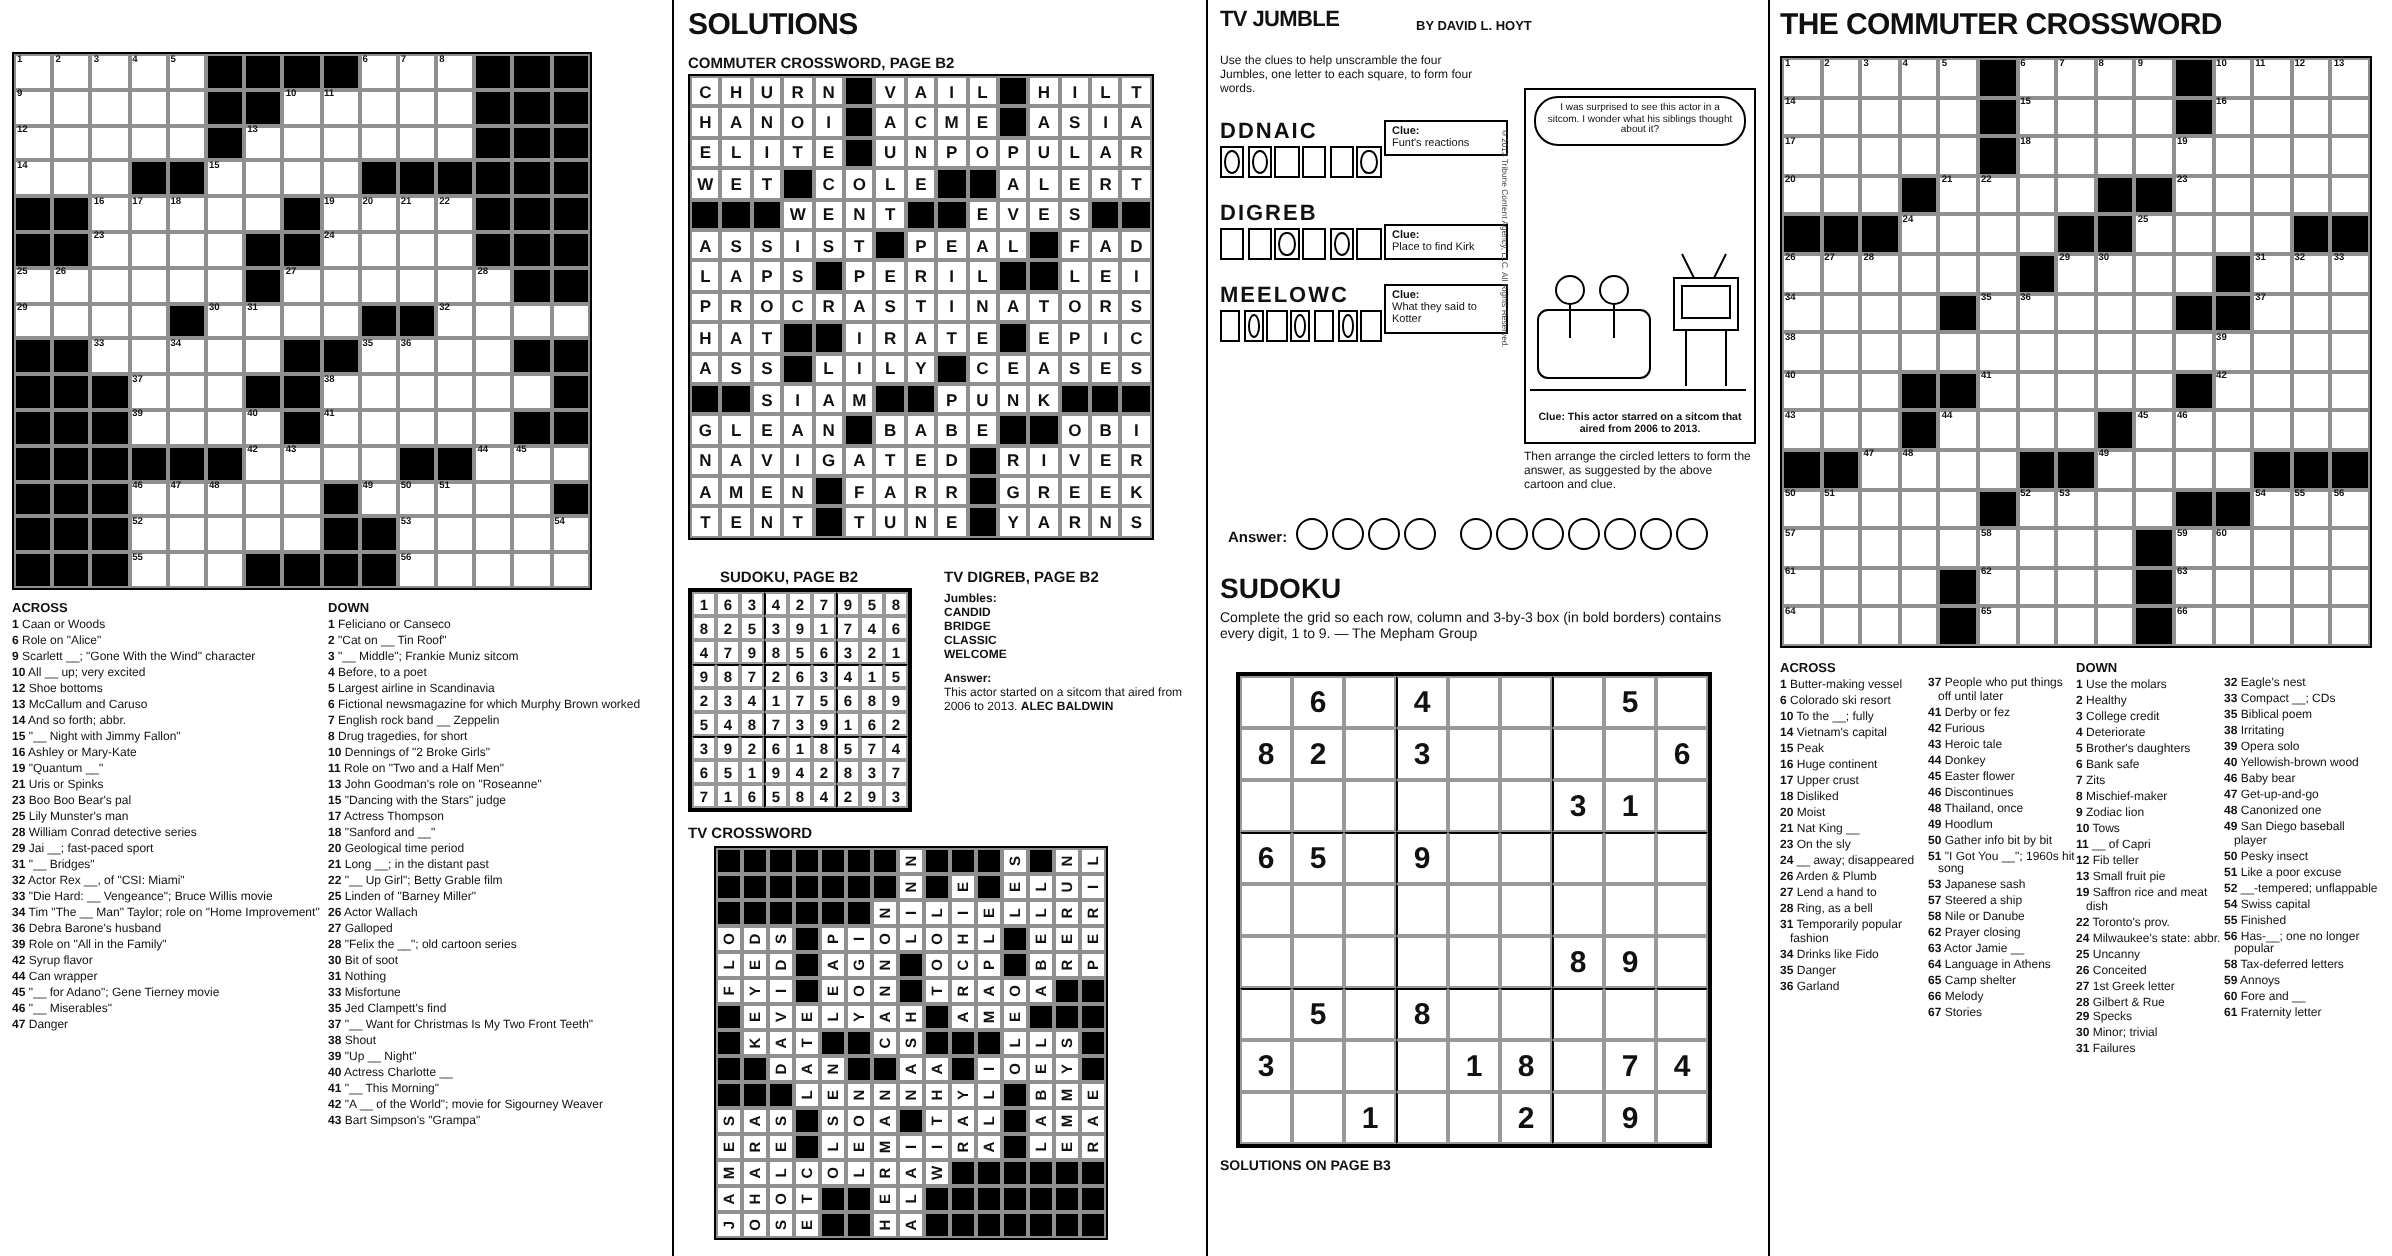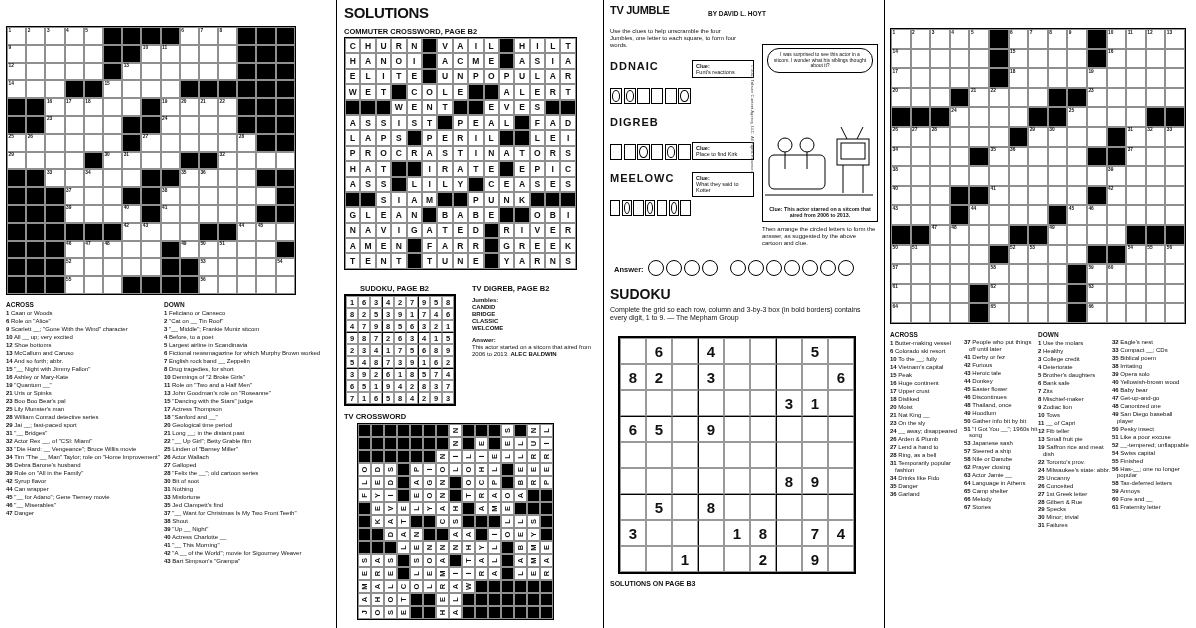--- a/index.html
+++ b/index.html
@@ -19,21 +19,21 @@
   
   .clhdr{font-weight:bold;font-size:6.5px;margin:1px 0 2px 0;}
   .cl{font-size:6px;line-height:6.8px;margin-bottom:1.2px;text-indent:-5px;padding-left:5px;}
   .cl b{font-size:6px;}
   
   .sud{display:grid;border:2px solid #000;width:max-content;background:#fff;}
   .sc{display:flex;align-items:center;justify-content:center;border:0.5px solid #999;
       box-sizing:border-box;font-weight:bold;}
   .sc.bl{border-left:1.8px solid #000;} .sc.bt{border-top:1.8px solid #000;}
   
-  .jword{font-size:11px;font-weight:bold;letter-spacing:1px;margin-bottom:16px;}
+  .jword{font-size:11px;font-weight:bold;letter-spacing:1px;margin-bottom:1px;}
   .jrow{display:flex;}
   .jsq{width:12px;height:14px;border:1px solid #000;margin-right:1.5px;position:relative;background:#fff;}
   .jsq.circ:after{content:"";position:absolute;inset:1px;border:1px solid #000;border-radius:50%;}
   .cluebox{border:1px solid #000;padding:2px 3px;font-size:5.5px;line-height:6.2px;width:62px;box-sizing:border-box;}
   .cluebox b{display:block;font-size:5.5px;}
   .ac{width:14px;height:14px;border:1px solid #000;border-radius:50%;display:inline-block;
       margin-right:2px;background:#fff;vertical-align:middle;}
   .agap{display:inline-block;width:10px;}
   .smalltext{font-size:6px;line-height:7px;}
   .cartoon{position:absolute;border:1px solid #000;background:#fff;}
@@ -1834,20 +1834,21 @@
       <div class="sc" style="font-size: 15px;"></div>
       <div class="sc" style="font-size: 15px;">2</div>
       <div class="sc bl" style="font-size: 15px;"></div>
       <div class="sc" style="font-size: 15px;">9</div>
       <div class="sc" style="font-size: 15px;"></div>
     </div>
   <div class="subhdr" style="position:absolute;top:580px;left:0;font-size:7px">SOLUTIONS ON PAGE B3</div>
 </section>
 
 <section class="col" style="left:890px;width:300px">
+  <h1 class="sec" style="position:absolute;top:4px;left:0">THE COMMUTER CROSSWORD</h1>
   <div id="commuter-grid" class="xw" style="position: absolute; top: 28px; left: 0px; grid-template-columns: repeat(15, 19.6px); grid-template-rows: repeat(15, 19.6px);">
       <div class="xc">
         <span class="xn">1</span>
       </div>
       <div class="xc">
         <span class="xn">2</span>
       </div>
       <div class="xc">
         <span class="xn">3</span>
       </div>

